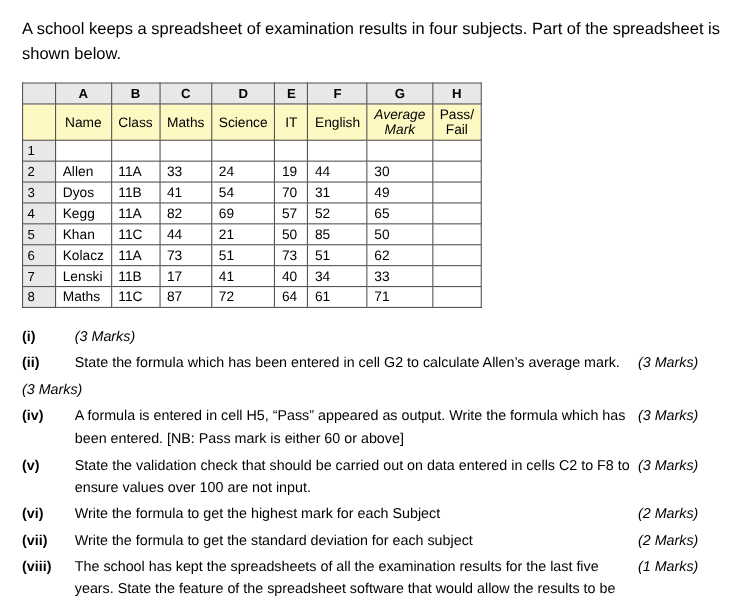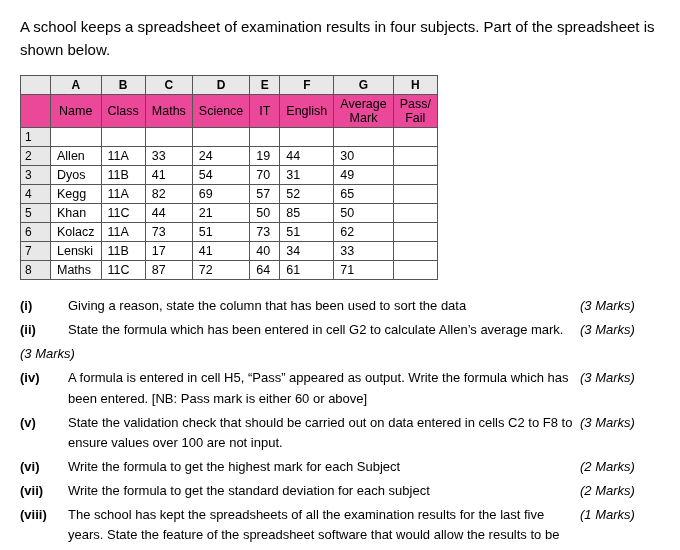--- a/index.html
+++ b/index.html
@@ -38,21 +38,21 @@
       padding: 2px 4px;
       font-size: 12px;
     }
     .col-header {
       background: #e8e8e8;
       text-align: center;
       font-weight: bold;
       font-size: 12px;
     }
     .header-row td {
-      background: #ec4899;
+      background: #fef9c3;
       font-weight: normal;
       vertical-align: middle;
       text-align: center;
     }
     .data-row td {
       text-align: left;
       vertical-align: middle;
     }
     .data-row td:not(.row-num) {
       text-align: left;
@@ -103,21 +103,21 @@
     <tbody>
 
       <tr class="header-row">
         <td class="row-num"></td>
         <td>Name</td>
         <td>Class</td>
         <td>Maths</td>
         <td>Science</td>
         <td>IT</td>
         <td>English</td>
-        <td style="text-align:center;">Average<br>Mark</td>
+        <td style="text-align:center;font-style:italic;">Average<br>Mark</td>
         <td style="text-align:center;">Pass/<br>Fail</td>
       </tr>
 
       <tr class="data-row">
         <td class="row-num">1</td>
         <td></td>
         <td></td>
         <td></td>
         <td></td>
         <td></td>
@@ -204,21 +204,20 @@
         <td></td>
       </tr>
     </tbody>
   </table>
 </div>
 
 <div class="questions">
 
   <div class="q-multiline">
     <span class="q-label-roman">(i)</span>
-    <span class="q-text-block">Giving a reason, state the column that has been used to sort the data</span>
     <span class="q-marks">(3 Marks)</span>
   </div>
 
   <div class="q-multiline">
     <span class="q-label-roman">(ii)</span>
     <span class="q-text-block">State the formula which has been entered in cell G2 to calculate Allen’s average mark.</span>
     <span class="q-marks">(3 Marks)</span>
   </div>
 
   <div class="q-multiline">

